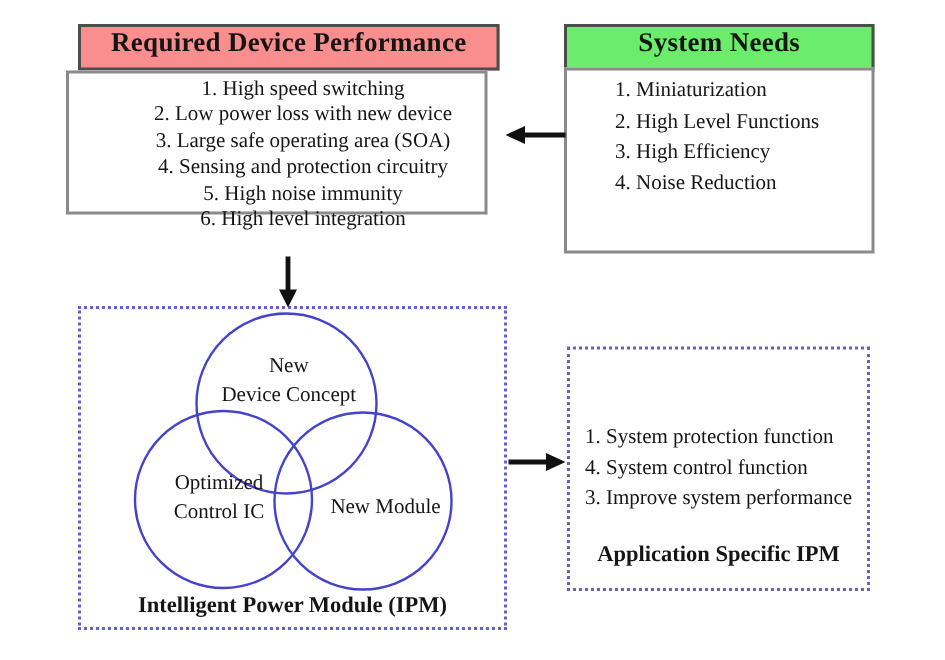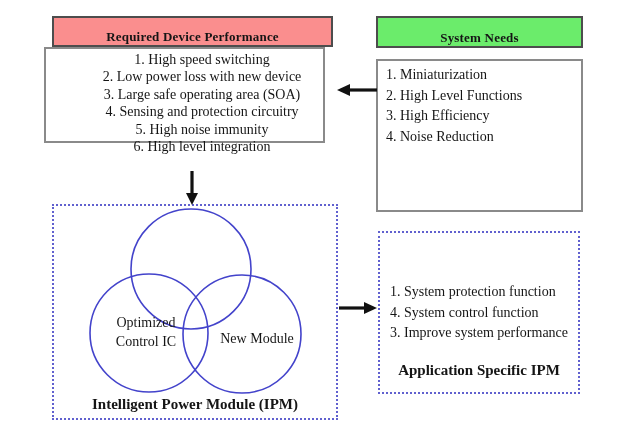--- a/index.html
+++ b/index.html
@@ -5,22 +5,22 @@
   html,body { margin:0; padding:0; background:#ffffff; }
   .canvas {
     position:relative; width:630px; height:440px; background:#ffffff;
     font-family:"Liberation Serif","DejaVu Serif",serif; color:#151515;
     overflow:hidden;
   }
   .abs { position:absolute; box-sizing:border-box; }
 
   
   .hdr {
-    border:2px solid #4d4d4d; display:flex; align-items:flex-end; justify-content:center;
-    font-weight:bold; font-size:13px; letter-spacing:.2px;
+    border:2px solid #4d4d4d; display:flex; align-items:flex-start; justify-content:center;
+    font-weight:bold; font-size:18px; letter-spacing:.2px;
   }
   .hdr-pink  { background:var(--performance_header_bg,#fa8e8e); }
   .hdr-green { background:var(--needs_header_bg,#6bec6b); }
   .solid-body { border:2px solid #8a8a8a; background:#ffffff; }
 
   .list { font-size:14px; }
   .list .li { white-space:nowrap; }
   .perf-list { padding:2px 0 0 35px; }
   .perf-list .li { line-height:17.4px; }
   .needs-list { padding:4px 0 0 8px; }
@@ -54,21 +54,21 @@
       <div class="li">3. Large safe operating area (SOA)</div>
       <div class="li">4. Sensing and protection circuitry</div>
       <div class="li">5. High noise immunity</div>
       <div class="li">6. High level integration</div>
     </div>
   </div>
 
   <div class="abs hdr hdr-green" style="left:376px; top:16px; width:207px; height:32px;">
     <span>System Needs</span>
   </div>
-  <div class="abs solid-body" style="left:376px; top:59px; width:207px; height:153px;">
+  <div class="abs solid-body" style="left:376px; top:45px; width:207px; height:124px;padding-left:24px;">
     <div class="list needs-list">
       <div class="li">1. Miniaturization</div>
       <div class="li">2. High Level Functions</div>
       <div class="li">3. High Efficiency</div>
       <div class="li">4. Noise Reduction</div>
     </div>
   </div>
 
   <div class="abs dashed-box" style="left:52px; top:204px; width:286px; height:216px;"></div>
 
@@ -93,20 +93,24 @@
     <g>
       <line class="arrow-line" x1="192" y1="171" x2="192" y2="195"></line>
       <polygon class="arrow-head" points="192,205 186,193 198,193"></polygon>
     </g>
     <g>
       <line class="arrow-line" x1="339" y1="308" x2="366" y2="308"></line>
       <polygon class="arrow-head" points="377,308 364,302 364,314"></polygon>
     </g>
   </svg>
 
+  <div class="abs venn-label" style="left:110px; top:235px; width:165px;">
+    <div>New</div>
+    <div>Device Concept</div>
+  </div>
   <div class="abs venn-label" style="left:76px; top:313px; width:140px;">
     <div>Optimized</div>
     <div>Control IC</div>
   </div>
   <div class="abs venn-label" style="left:196px; top:329px; width:122px;">
     <div>New Module</div>
   </div>
 
   <div class="abs caption" style="left:52px; top:396px; width:286px;">Intelligent Power Module (IPM)</div>
   <div class="abs caption" style="left:378px; top:362px; width:202px;">Application Specific IPM</div>

